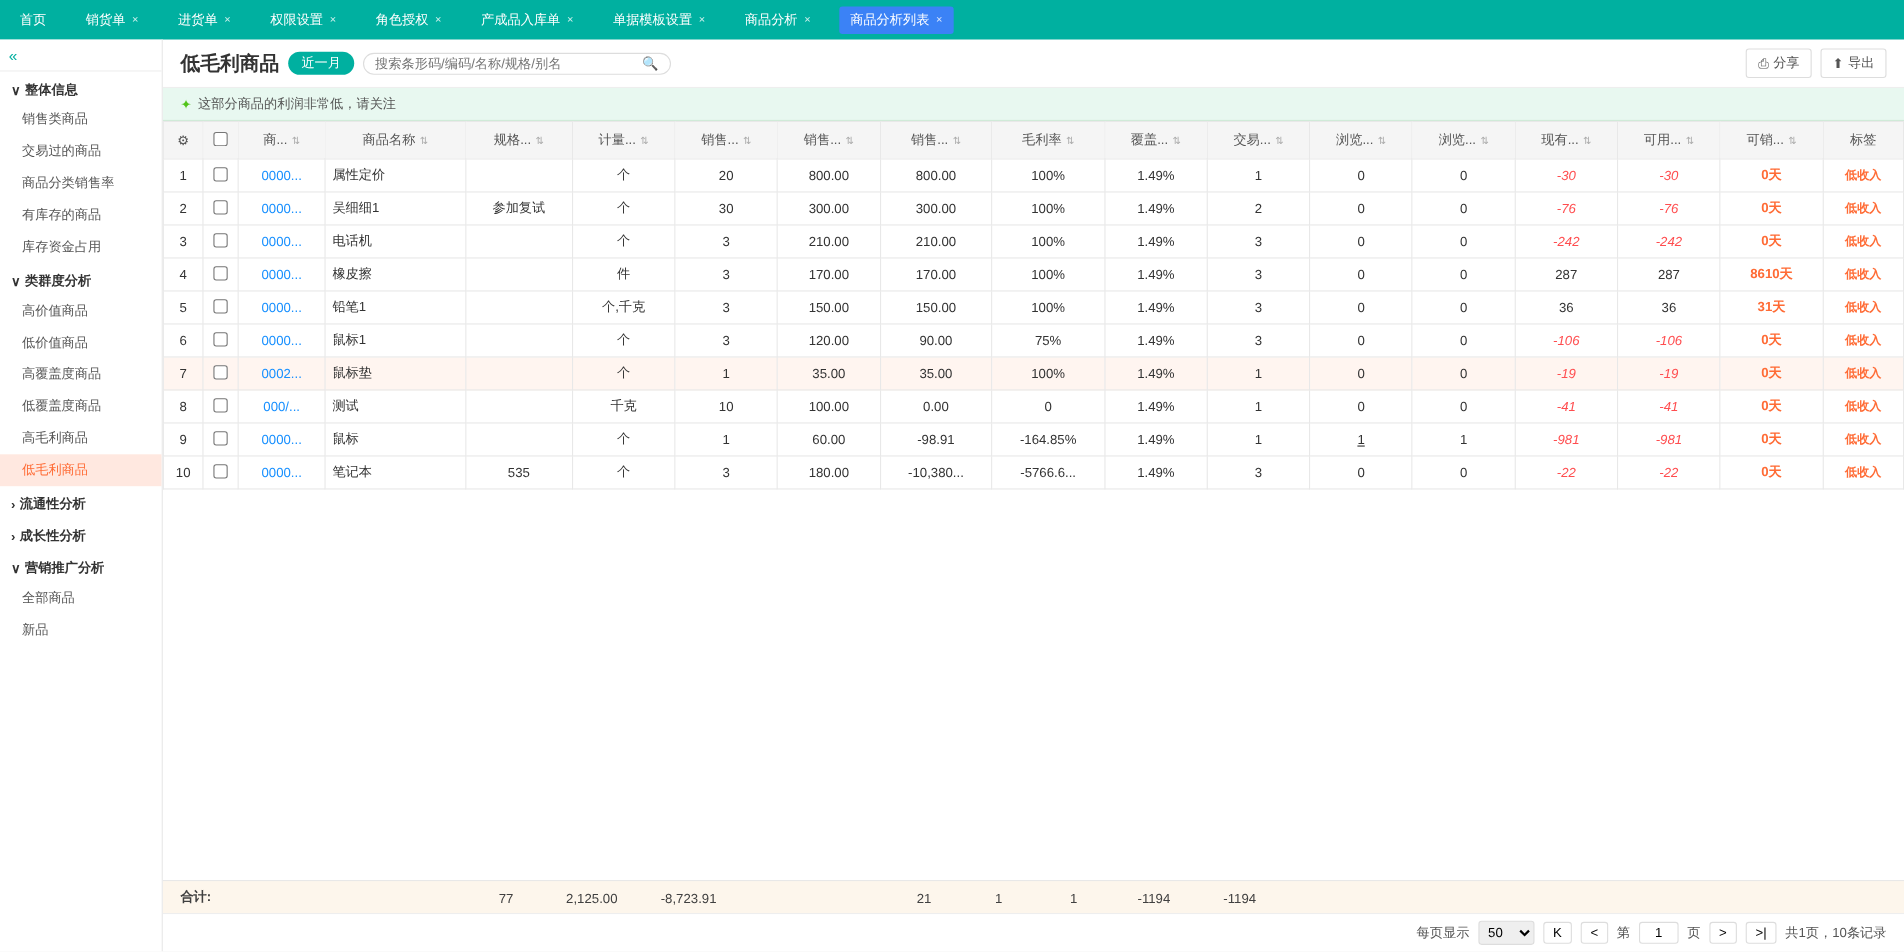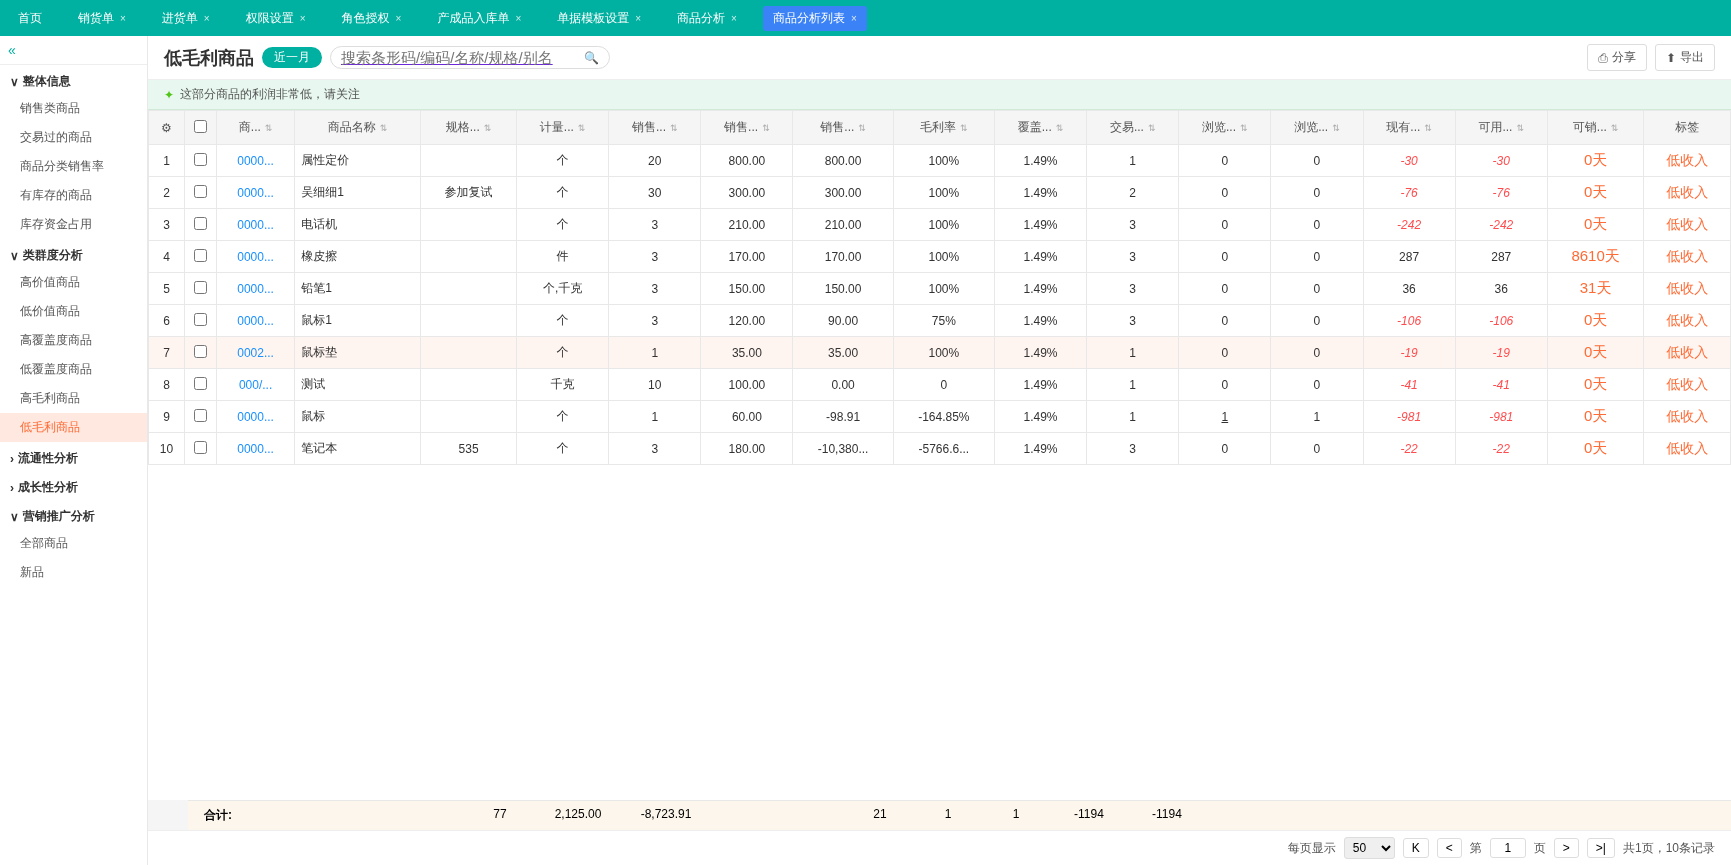--- a/index.html
+++ b/index.html
@@ -96,24 +96,23 @@
       border: 1px solid #ddd;
       border-radius: 16px;
       padding: 2px 10px;
       gap: 6px;
       flex: 1;
       max-width: 280px;
     }
     .search-input {
       border: none;
       outline: none;
-      font-size: 15px;
-      color: #6d28d9;
+      font-size: 12px;
+      color: #0369a1;
       width: 100%;
-      text-decoration: underline;
     }
     .header-actions {
       margin-left: auto;
       display: flex;
       gap: 8px;
     }
     .action-btn {
       display: flex;
       align-items: center;
       gap: 4px;
@@ -167,39 +166,40 @@
     td {
       padding: 6px;
       border: 1px solid #e8e8e8;
       text-align: center;
       color: #333;
       white-space: nowrap;
     }
     tbody tr.highlighted { background: #fff5f0; }
     .tag-low-income {
       color: #ff6b35;
-      font-size: 14px;
+      font-size: 11px;
+      font-weight: bold;
     }
     .tag-0day {
       color: #ff6b35;
-      font-size: 15px;
+      font-size: 12px;
+      font-weight: bold;
     }
     .col-red { color: #ff4d4f; font-style: italic; }
 
     
     .table-footer {
       background: #fdf6ec;
       border-top: 1px solid #e8e8e8;
       display: flex;
-      align-items: flex-start;
+      align-items: flex-end;
       padding: 6px 16px;
-      color: #000000;
+      color: #404040;
       font-size: 12px;
       gap: 8px;
-      margin-left: 40px;
     }
     .footer-total-label { font-weight: bold; margin-right: 8px; }
 
     
     .pagination {
       display: flex;
       align-items: center;
       justify-content: flex-end;
       padding: 6px 16px;
       background: #fff;

